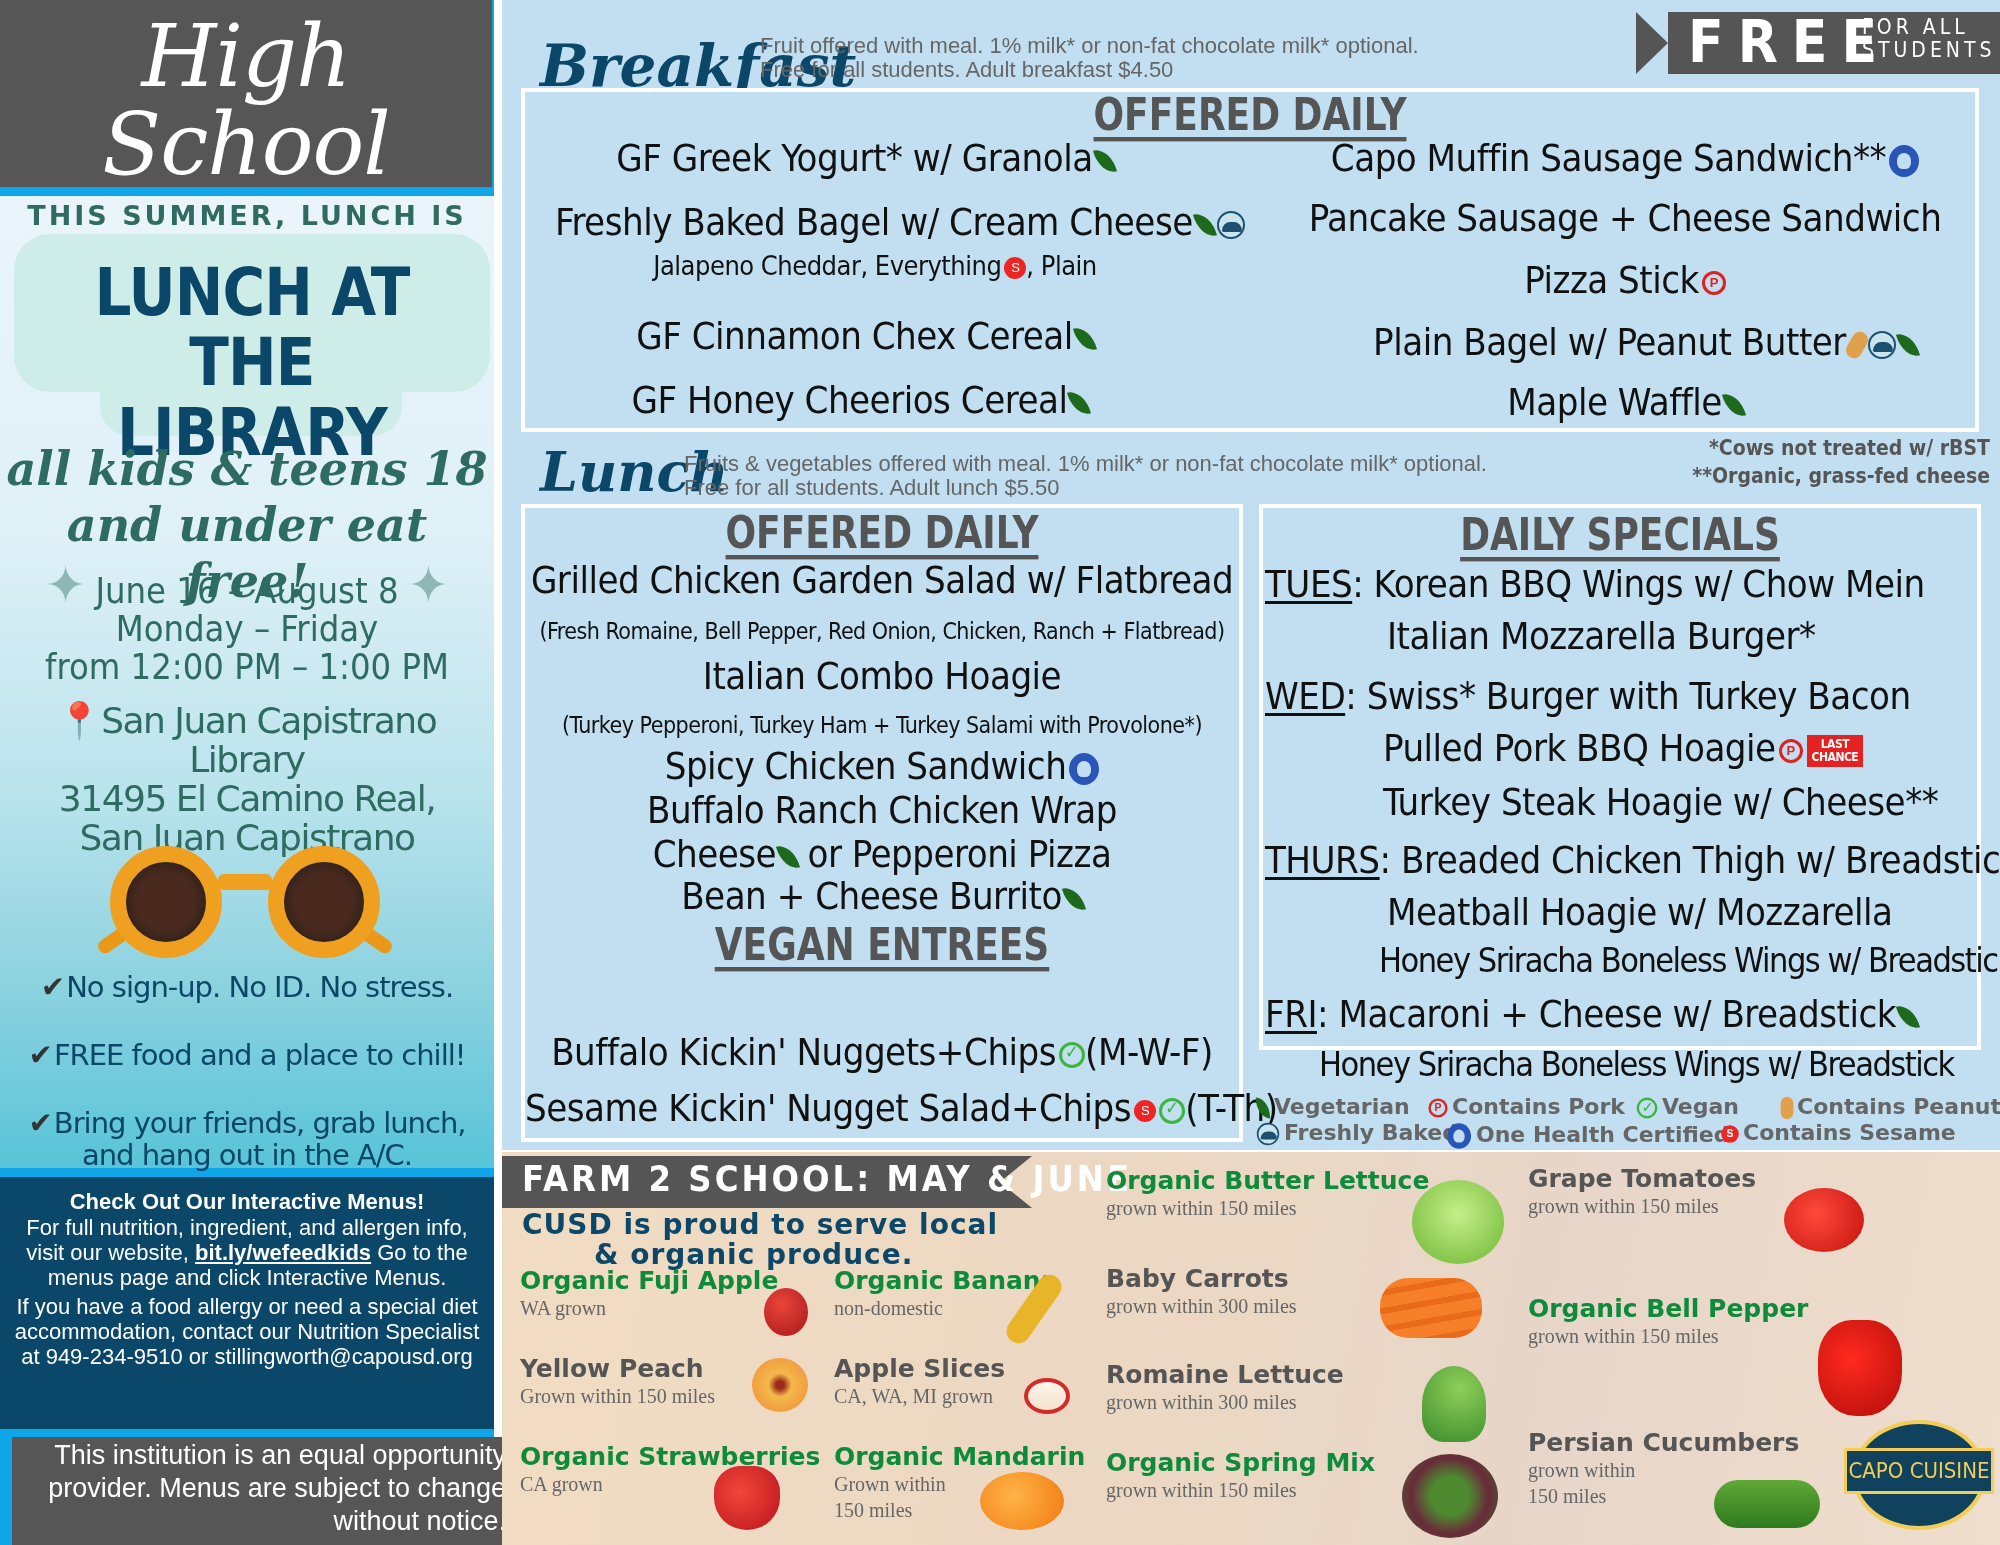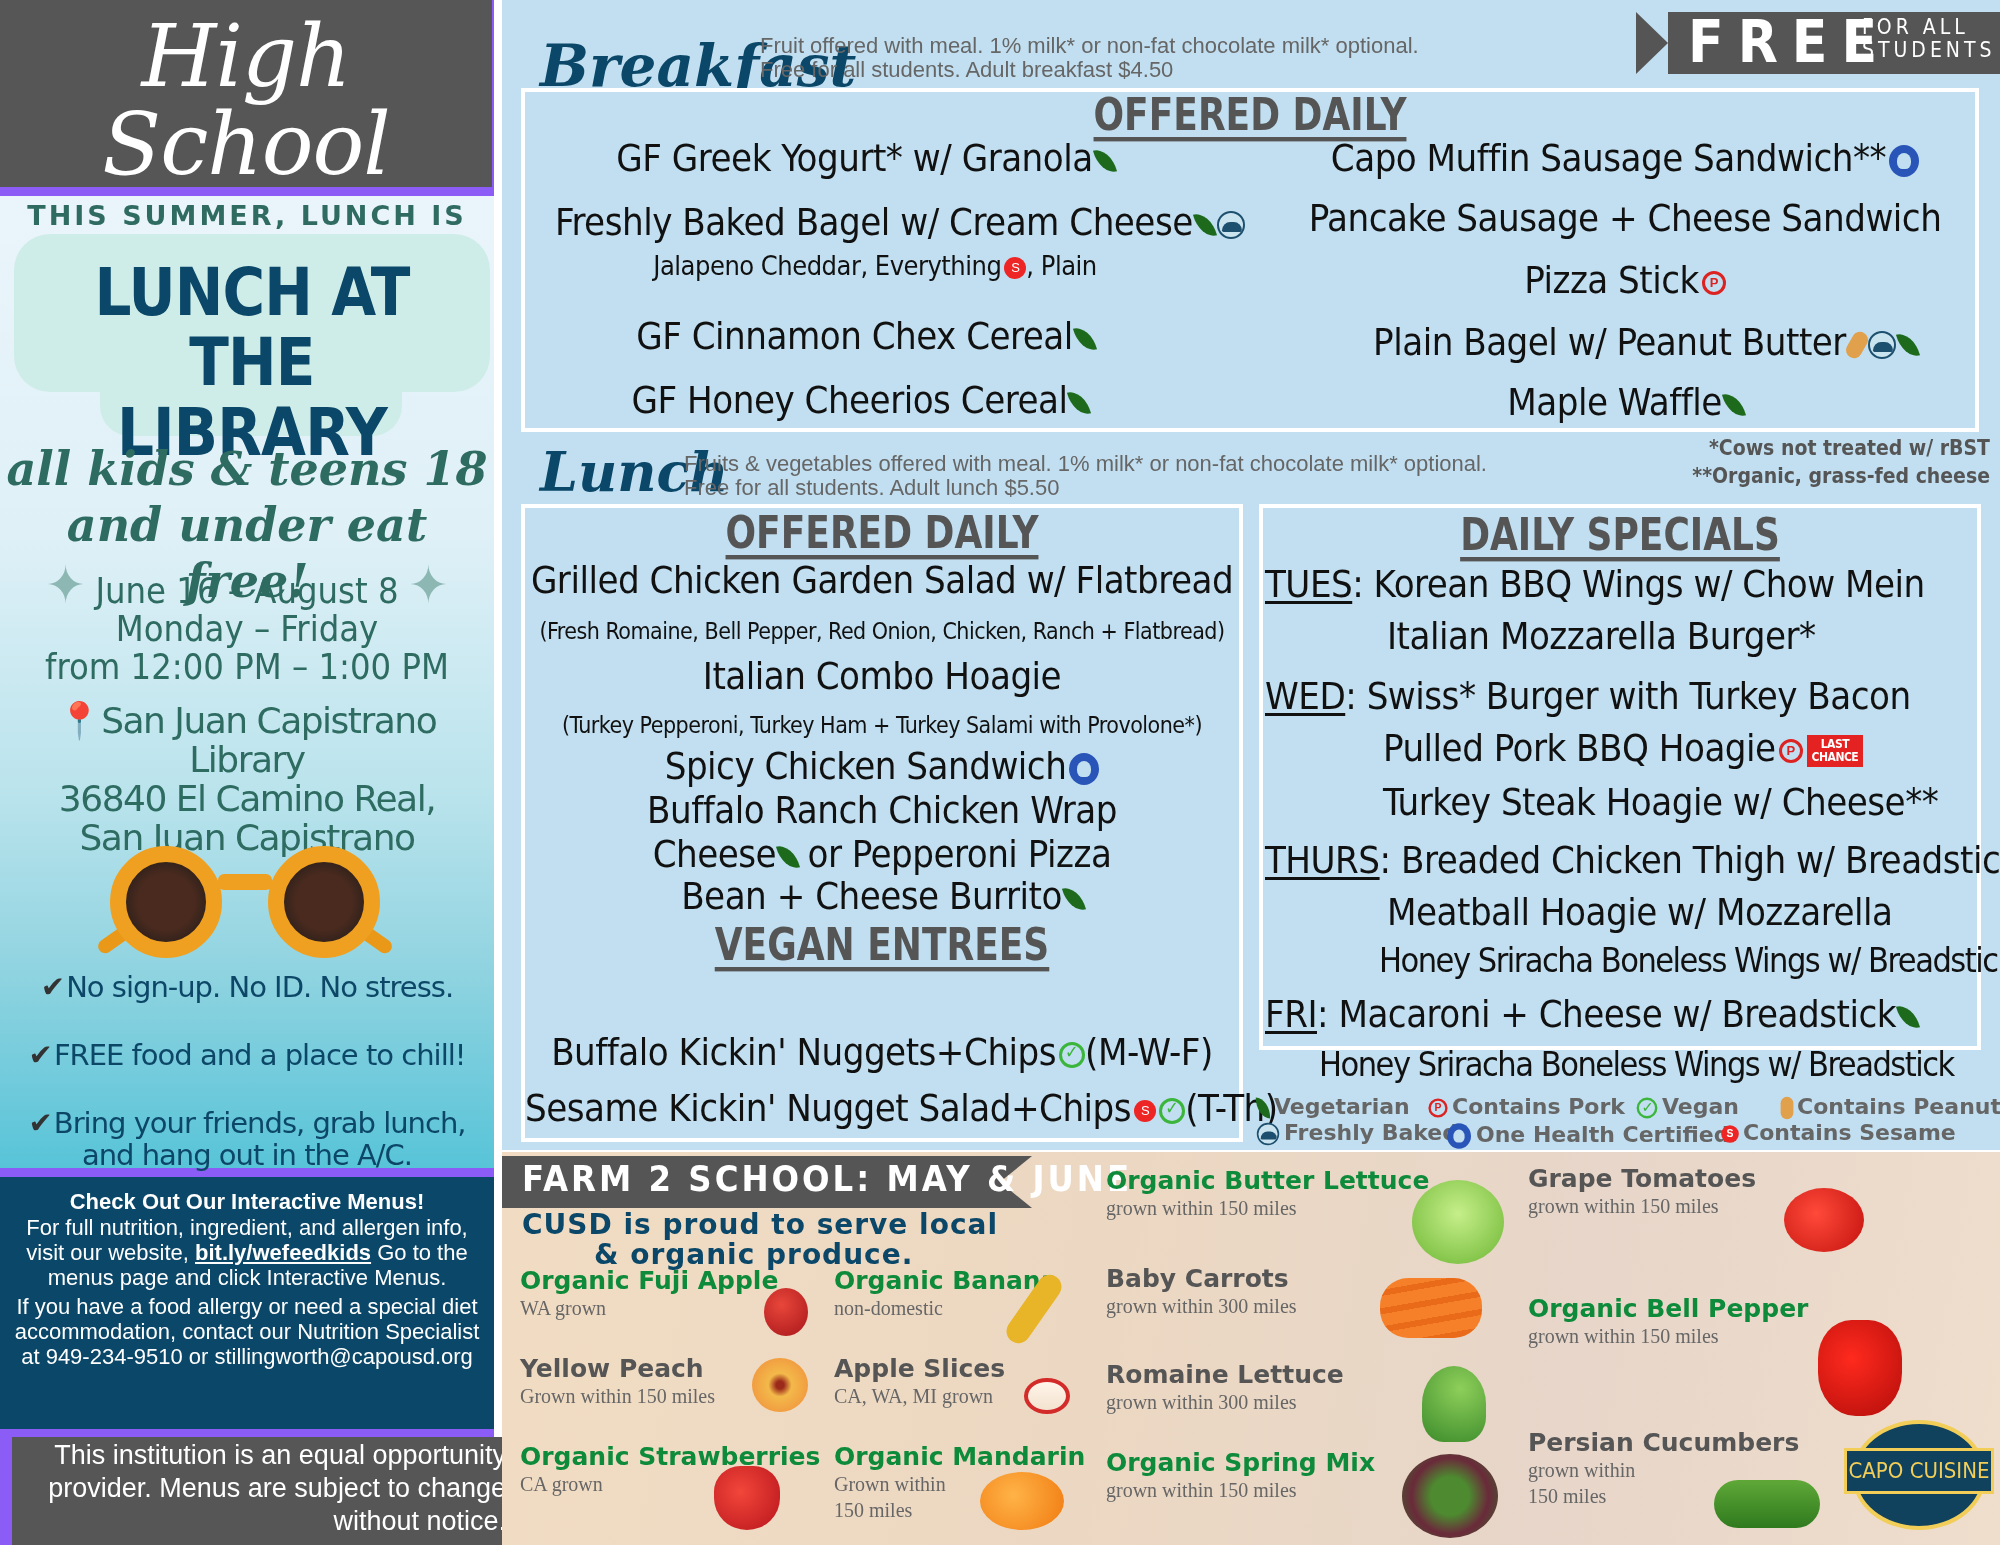--- a/index.html
+++ b/index.html
@@ -1,20 +1,20 @@
 <!DOCTYPE html>
 <html><head>
 <meta charset="utf-8">
 <style>
 *{box-sizing:border-box;margin:0;padding:0}
 html,body{width:2000px;height:1545px;overflow:hidden;background:#fff}
 body{position:relative;font-family:"Liberation Sans",sans-serif}
 .abs{position:absolute}
 
-#left{left:0;top:0;width:494px;height:1545px;background:#8b5cf6}
+#left{left:0;top:0;width:494px;height:1545px;background:#0ea5e9}
 #title-box{left:0;top:0;width:492px;height:187px;background:#565656;color:#fff;text-align:center;font-family:"DejaVu Serif",serif;font-style:italic;font-size:86px;line-height:88px;padding-top:12px;letter-spacing:-1px}
 #promo{left:0;top:196px;width:494px;height:972px;background:linear-gradient(#eaf5fb 0%,#dff0f7 35%,#b9e3ec 62%,#8fd3e0 80%,#58c4d8 100%)}
 #promo-tag{top:0;left:0;width:494px;text-align:center;color:#2f6b61;font-family:"DejaVu Sans",sans-serif;font-weight:bold;font-size:27px;letter-spacing:3px;padding-top:4px}
 #lib-box{left:14px;top:38px;width:476px;height:158px;background:#cfede8;border-radius:36px}
 #lib-tab{left:100px;top:150px;width:302px;height:90px;background:#cfede8;border-radius:0 0 30px 30px}
 #lib-text{left:14px;top:62px;width:476px;text-align:center;color:#0a4768;font-family:"DejaVu Sans",sans-serif;font-weight:bold;font-size:66px;line-height:70px;letter-spacing:-1px;transform:scaleX(.88)}
 #kids{left:0;top:245px;width:494px;text-align:center;color:#2e6b61;font-family:"DejaVu Serif",serif;font-style:italic;font-weight:bold;font-size:46px;line-height:56px}
 .sparkle{color:#8db7b3;font-size:52px}
 #dates{left:0;top:370px;width:494px;text-align:center;color:#2e6b61;font-family:"DejaVu Sans Condensed","DejaVu Sans",sans-serif;font-size:36px;line-height:38px}
 #addr{left:0;top:505px;width:494px;text-align:center;color:#2e6b61;font-size:36px;line-height:39px;font-family:"DejaVu Sans",sans-serif;letter-spacing:-1.5px}
@@ -103,21 +103,21 @@
       <div>all kids &amp; teens 18</div>
       <div>and under eat free!</div>
     </div>
     <div id="dates" class="abs">
       <div><span class="sparkle">✦</span> <span>June 16 – August 8</span> <span class="sparkle">✦</span></div>
       <div>Monday – Friday</div>
       <div>from 12:00 PM – 1:00 PM</div>
     </div>
     <div id="addr" class="abs">
       <div><span class="pin">📍</span><span>San Juan Capistrano Library</span></div>
-      <div>36840 El Camino Real,</div>
+      <div>31495 El Camino Real,</div>
       <div>San Juan Capistrano</div>
     </div>
     <div id="glasses" class="abs">
       <div class="arm" style="left:-6px;transform:rotate(-35deg)"></div>
       <div class="arm" style="right:-6px;transform:rotate(35deg)"></div>
       <div class="lens" style="left:10px"></div>
       <div class="bridge"></div>
       <div class="lens" style="left:168px"></div>
     </div>
     <div id="checks" class="abs">

